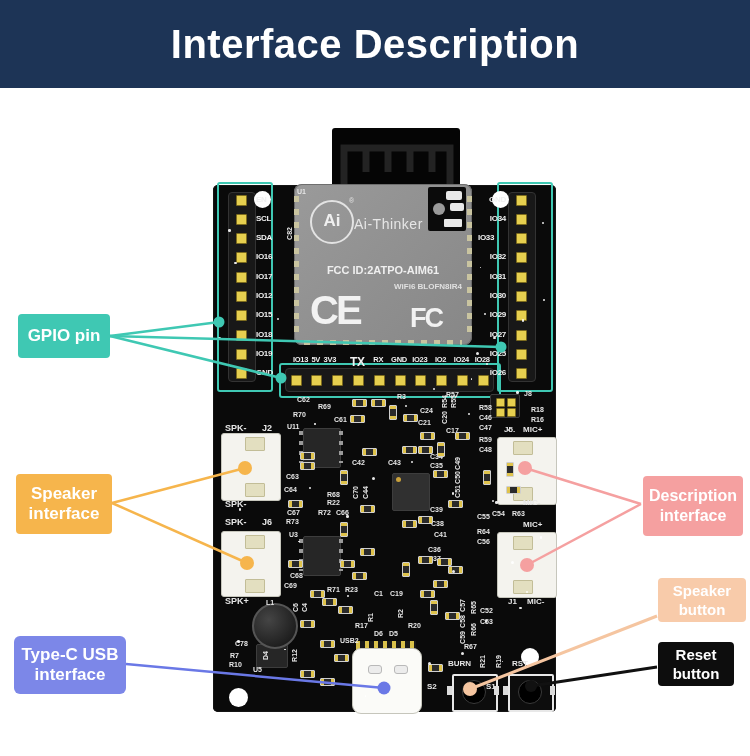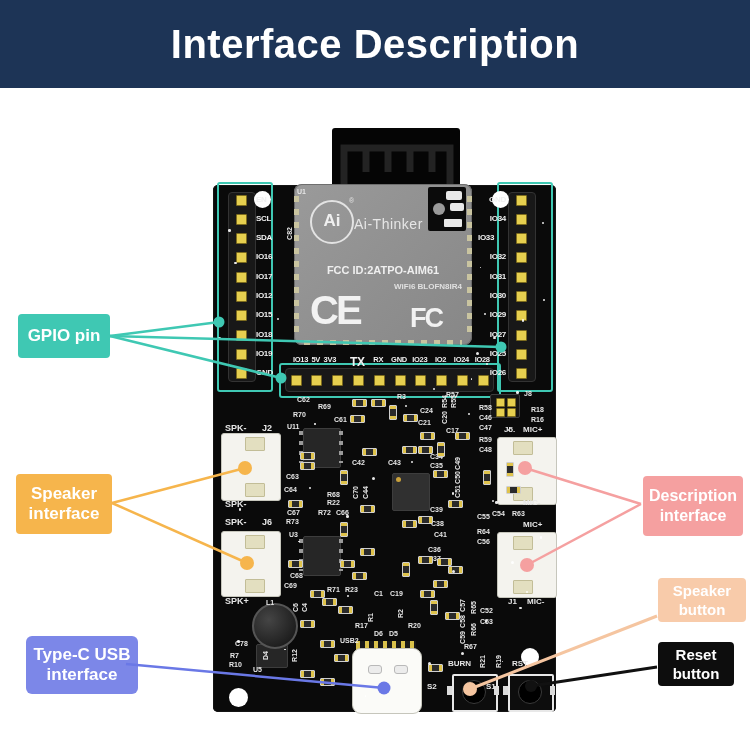--- a/index.html
+++ b/index.html
@@ -54,21 +54,21 @@
   .btn{position:absolute;width:42px;height:34px;background:#0d0d0d;border:2px solid #e8e8e8;border-radius:2px;}
   .btncap{position:absolute;width:22px;height:22px;border-radius:50%;background:#000;border:1.5px solid #3a3a3a;}
   .btntab{position:absolute;width:5px;height:9px;background:#dcdcdc;}
 
   
   .callout{position:absolute;border-radius:4px;color:#fff;font-weight:bold;text-align:center;
            display:flex;flex-direction:column;justify-content:center;font-size:16px;line-height:20px;}
   .co-gpio{left:18px;top:314px;width:92px;height:44px;background:#3fc8b3;font-size:17px;}
   .co-speaker{left:16px;top:474px;width:96px;height:60px;background:#f6b54c;font-size:17px;}
   .co-mic{left:643px;top:476px;width:100px;height:60px;background:#f5a0a0;}
-  .co-typec{left:14px;top:636px;width:112px;height:58px;background:#7c87e8;font-size:17px;border-radius:6px;margin-left:12px;}
+  .co-typec{left:14px;top:636px;width:112px;height:58px;background:#7c87e8;font-size:17px;border-radius:6px;}
   .co-dl{left:658px;top:578px;width:88px;height:44px;background:#f8cbaa;font-size:15px;line-height:19px;}
   .co-rst{left:658px;top:642px;width:76px;height:44px;background:#0d0d0d;font-size:15px;line-height:19px;}
 
   svg.overlay{position:absolute;left:0;top:0;width:750px;height:756px;pointer-events:none;z-index:5;}
 </style>
 </head>
 <body>
 
 <div id="page">
 

